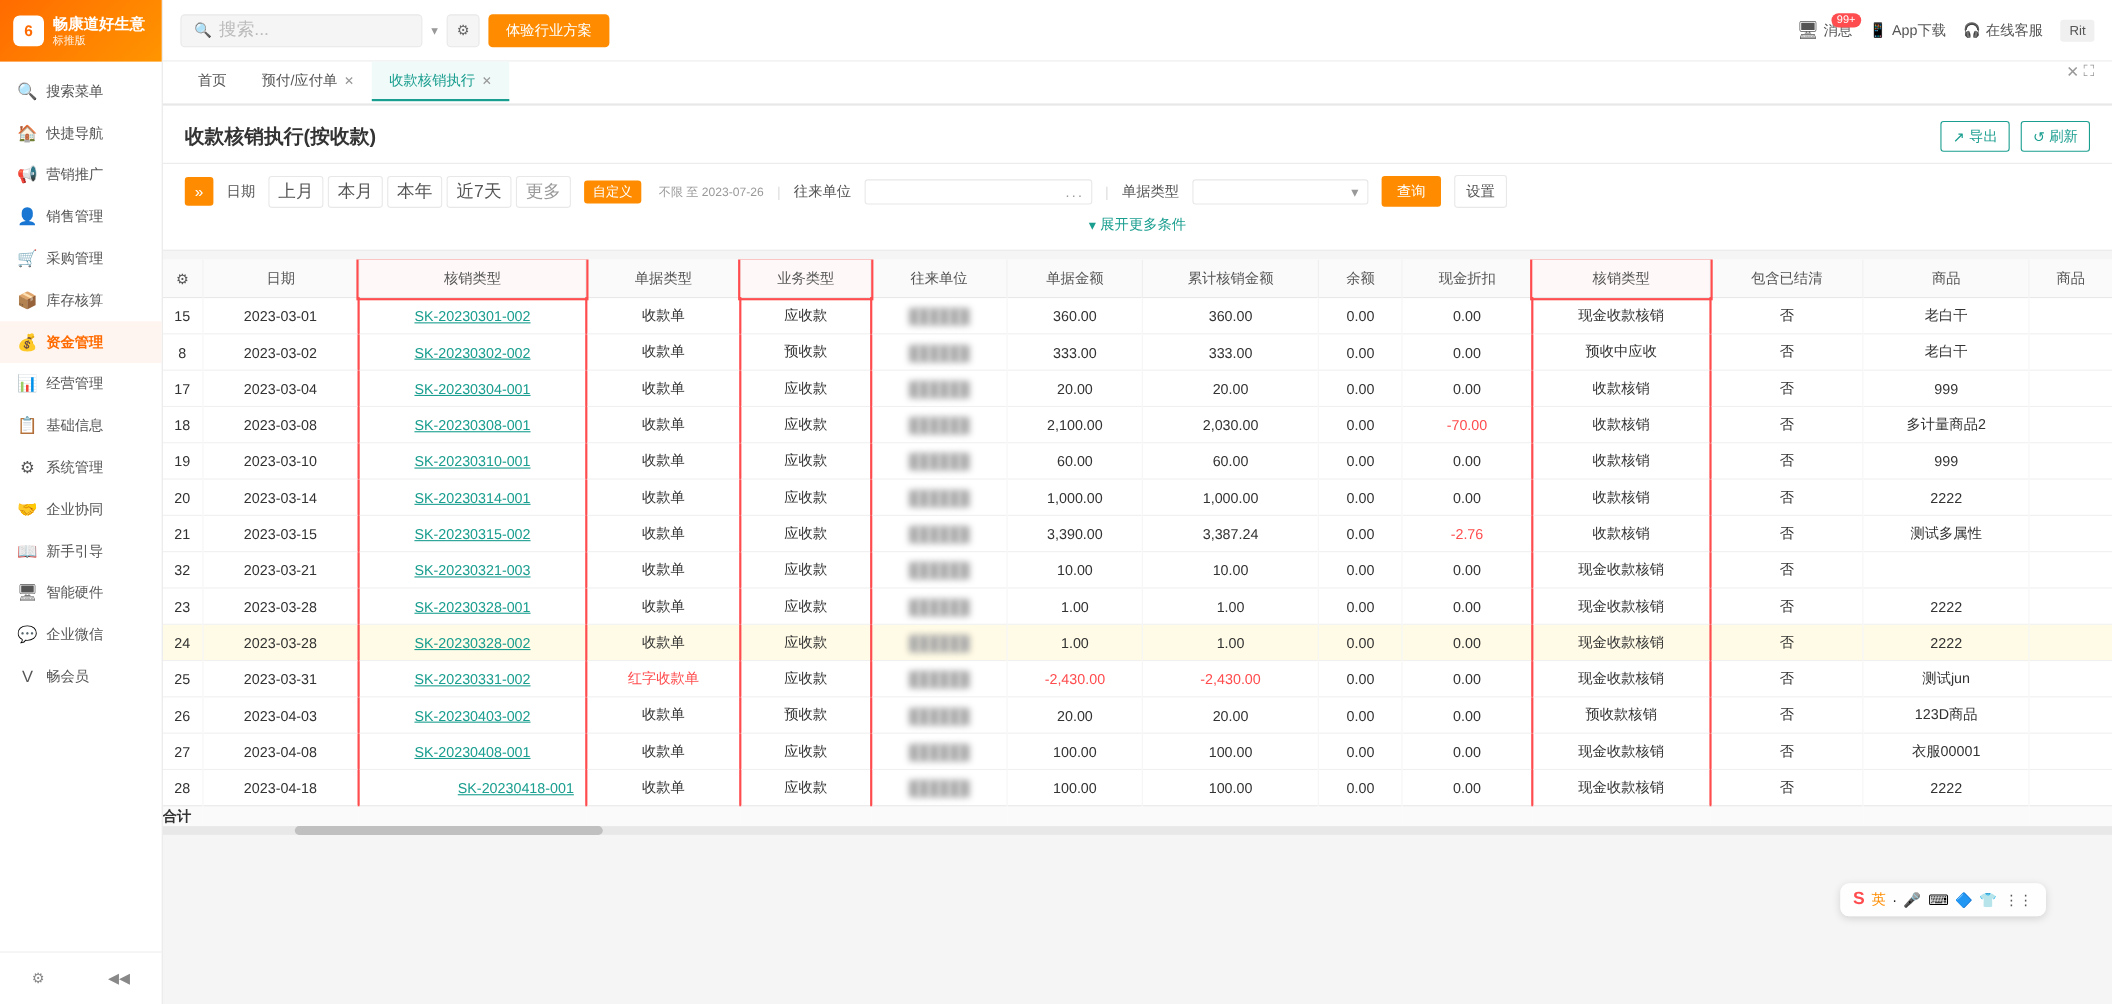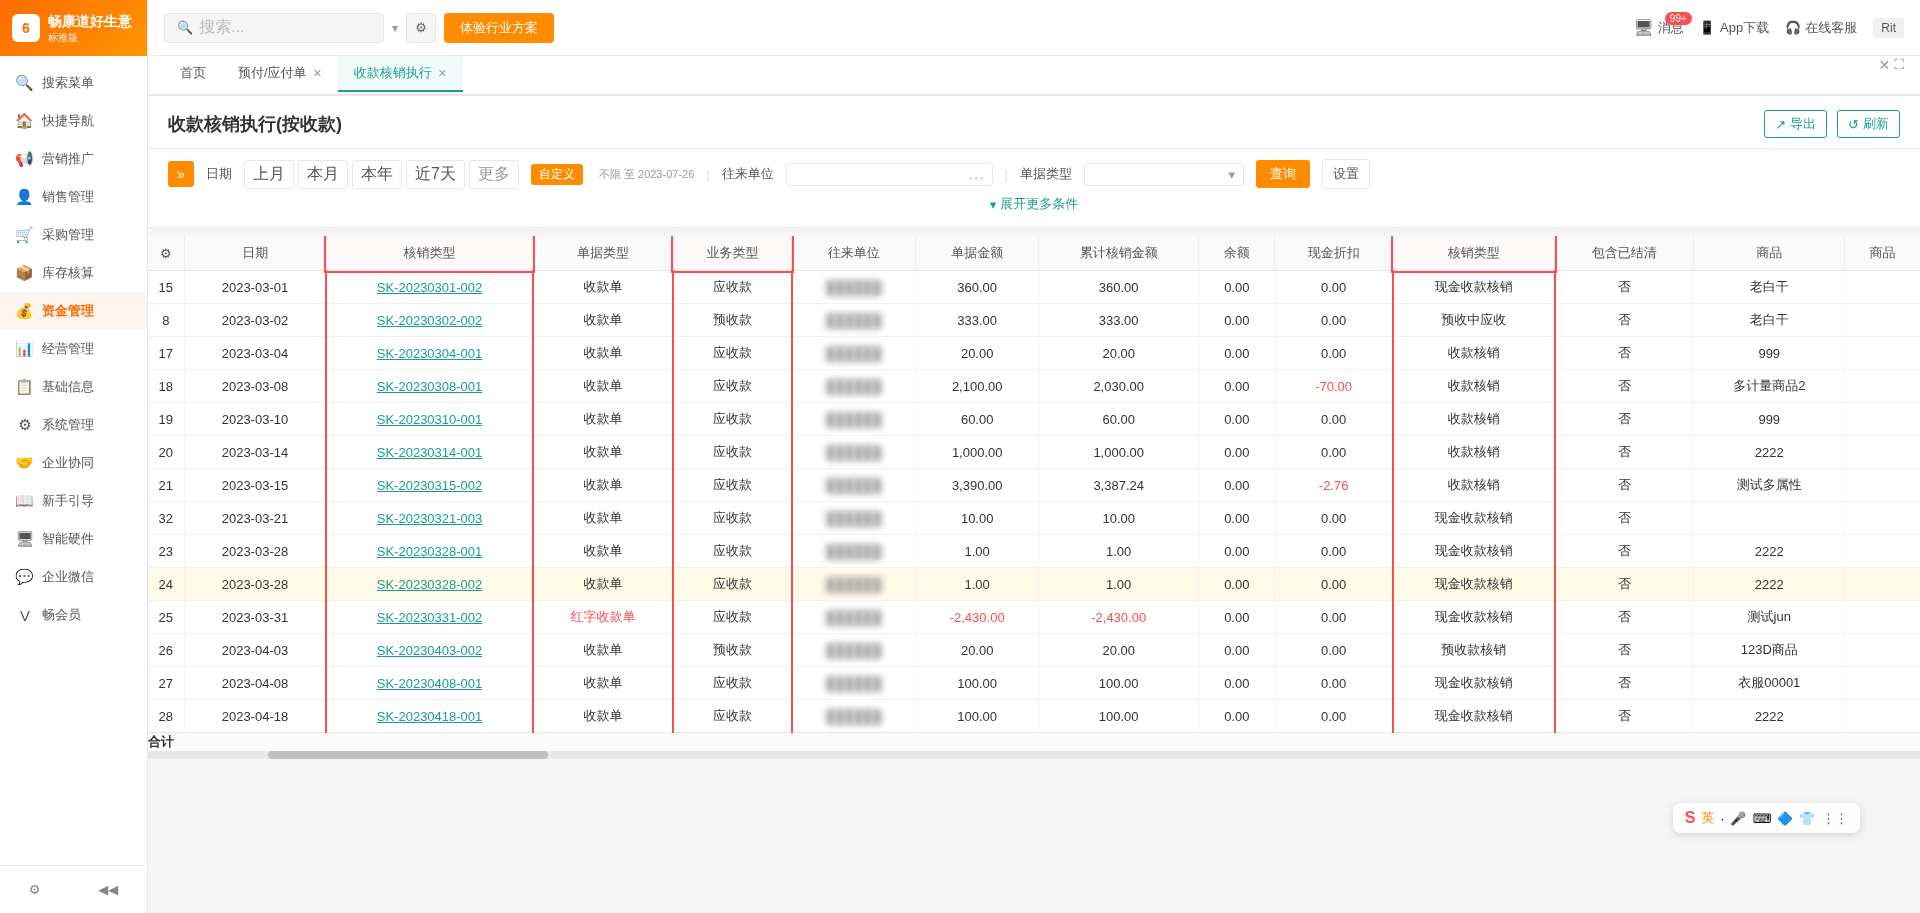--- a/index.html
+++ b/index.html
@@ -504,21 +504,21 @@
                 <td>0.00</td>
                 <td>0.00</td>
                 <td style="border-left: 2px solid rgb(255, 77, 79); border-right: 2px solid rgb(255, 77, 79);">现金收款核销</td>
                 <td>否</td>
                 <td>衣服00001</td>
                 <td></td>
               </tr>
               <tr>
                 <td>28</td>
                 <td>2023-04-18</td>
-                <td class="link" style="border-left: 2px solid rgb(255, 77, 79); border-right: 2px solid rgb(255, 77, 79);">SK-20230418-001</td>
+                <td class="link" style="border-left: 2px solid rgb(255, 77, 79); border-right: 2px solid rgb(255, 77, 79); text-align: right;">SK-20230418-001</td>
                 <td>收款单</td>
                 <td style="border-left: 2px solid rgb(255, 77, 79); border-right: 2px solid rgb(255, 77, 79);">应收款</td>
                 <td class="blurred">██████</td>
                 <td>100.00</td>
                 <td>100.00</td>
                 <td>0.00</td>
                 <td>0.00</td>
                 <td style="border-left: 2px solid rgb(255, 77, 79); border-right: 2px solid rgb(255, 77, 79);">现金收款核销</td>
                 <td>否</td>
                 <td>2222</td>

